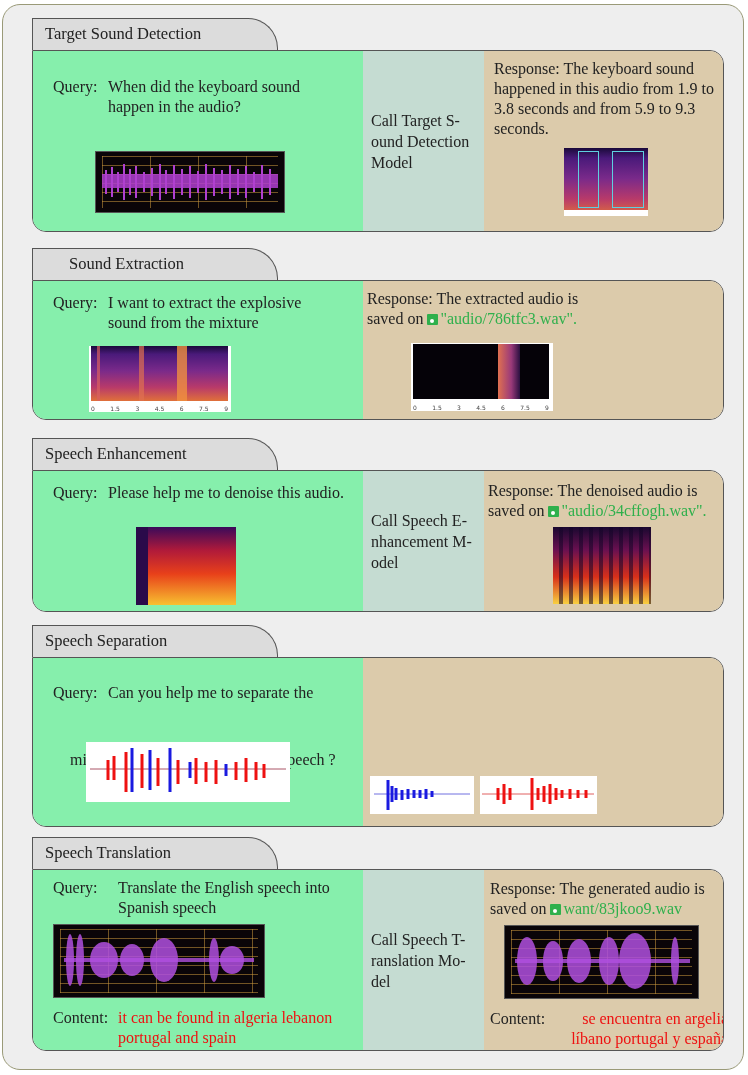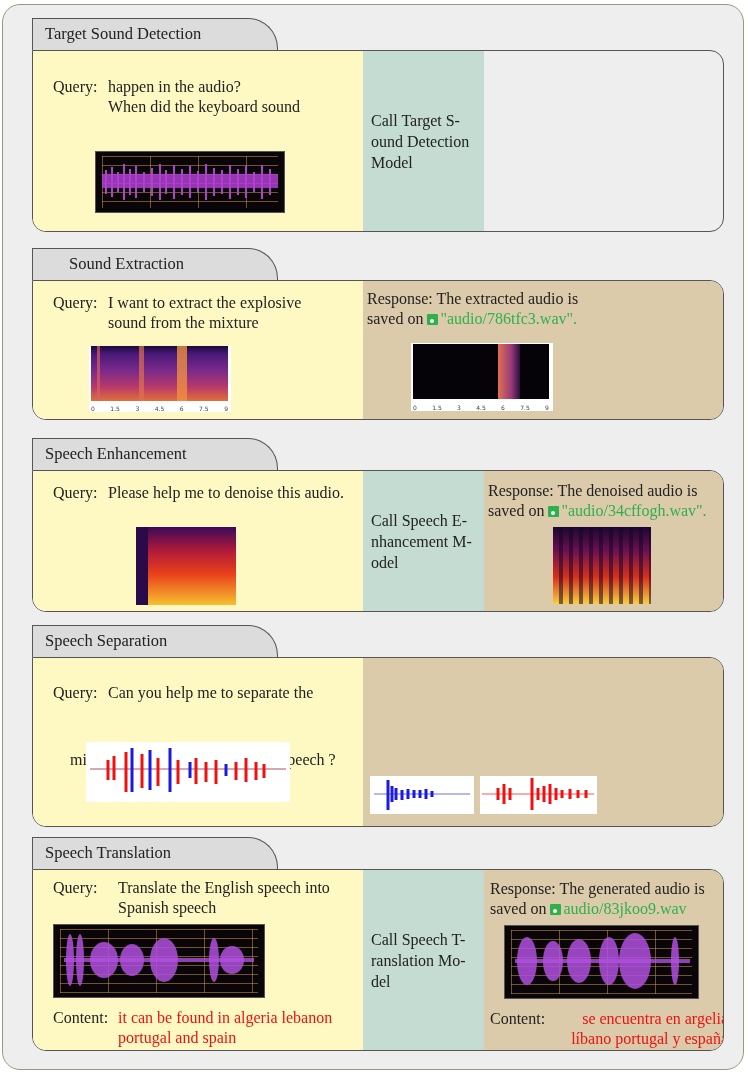--- a/index.html
+++ b/index.html
@@ -1,21 +1,21 @@
 <!DOCTYPE html>
 <html><head>
 <meta charset="utf-8">
 <style>
   html, body { margin:0; padding:0; background:#ffffff; }
   body { width:748px; height:1075px; position:relative; font-family:"Liberation Serif","DejaVu Serif",serif; color:#222; }
   .frame { position:absolute; left:2px; top:4px; width:742px; height:1066px; background:#eeeeee; border:1.5px solid #9a9a78; border-radius:18px; box-sizing:border-box; }
   .section { position:absolute; left:32px; width:692px; }
   .tab { position:absolute; left:0; top:0; height:32px; background:#dcdcdc; border:1px solid #555; border-bottom:none; border-top-right-radius:30px; box-sizing:border-box; font-size:16.5px; padding:5px 0 0 12px; }
   .panel { position:absolute; left:0; top:32px; width:692px; border:1px solid #555; border-radius:0 14px 14px 14px; overflow:hidden; display:flex; box-sizing:border-box; }
-  .col-q { background:#fef9c3; width:330px; position:relative; }
+  .col-q { background:#86efac; width:330px; position:relative; }
   .col-c { background:#c5dcd2; width:121px; display:flex; align-items:center; padding-left:8px; box-sizing:border-box; font-size:16px; line-height:21px; }
   .col-r { background:#dccbab; flex:1; position:relative; }
   .txt { position:absolute; font-size:16px; line-height:20px; }
   .link { color:#2fb04c; }
   .red { color:#ee1111; }
   .note { display:inline-block; width:11px; height:11px; background:#2fb04c; border-radius:1px; margin-right:2px; vertical-align:-1px; position:relative; }
   .note::after { content:""; position:absolute; left:3px; top:5px; width:4px; height:4px; background:#fff; border-radius:50%; }
   .img { position:absolute; overflow:hidden; }
   .wave-dark { background:#0a0508; border:1px solid #555; }
   .grid-lines { position:absolute; inset:4px 6px; background-image:
@@ -30,36 +30,44 @@
 <body>
 
 <div class="frame"></div>
 
 <div class="section" style="top:18px;">
   <div class="tab" style="width:246px;"><span>Target Sound Detection</span></div>
   <div class="panel" style="height:182px;">
     <div class="col-q">
       <div class="txt" style="left:20px;top:26px;width:110px;">Query:</div>
       <div class="txt" style="left:75px;top:26px;width:230px;">
+        <span style="display:block;">When did the keyboard sound</span>
         <span style="display:block;padding-left:0;">happen in the audio?</span>
-        <span style="display:block;">When did the keyboard sound</span>
       </div>
       <div class="img wave-dark" style="left:62px;top:100px;width:188px;height:60px;">
         <div class="grid-lines"></div>
         <svg width="188" height="60" style="position:absolute;left:0;top:0;">
             <g fill="#b040d0">
           <rect x="6" y="22" width="176" height="14" opacity="0.85"></rect>
           <path d="M10 18 v24 M16 15 v30 M22 20 v20 M28 12 v36 M34 17 v26 M40 14 v32 M48 20 v20 M56 16 v28 M64 12 v36 M70 18 v24 M78 13 v34 M86 17 v26 M94 14 v32 M102 19 v22 M110 12 v36 M118 16 v28 M126 18 v24 M134 13 v34 M142 17 v26 M150 14 v32 M158 20 v20 M166 13 v34 M174 17 v26" stroke="#b040d0" stroke-width="2"></path>
         </g>
           </svg>
       </div>
     </div>
     <div class="col-c">
         <span style="width:112px;">Call Target S-ound Detection Model</span>
       </div>
+    <div class="col-r">
+      <div class="txt" style="left:10px;top:8px;width:230px;">Response: The keyboard sound happened in this audio from 1.9 to 3.8 seconds and from 5.9 to 9.3 seconds.</div>
+      <div class="img spec" style="left:80px;top:97px;width:84px;height:68px;">
+        <div style="position:absolute;left:14px;top:3px;width:19px;height:55px;border:1px solid #5fd0e0;"></div>
+        <div style="position:absolute;left:48px;top:3px;width:30px;height:55px;border:1px solid #5fd0e0;"></div>
+        <div style="position:absolute;left:0;bottom:0;width:100%;height:6px;background:#fff;"></div>
+      </div>
+    </div>
   </div>
 </div>
 
 <div class="section" style="top:248px;">
   <div class="tab" style="width:246px;padding-left:36px;"><span>Sound Extraction</span></div>
   <div class="panel" style="height:140px;">
     <div class="col-q">
       <div class="txt" style="left:20px;top:12px;">Query:</div>
       <div class="txt" style="left:75px;top:12px;width:240px;">
         <span style="display:block;">I want to extract the explosive</span>
@@ -189,21 +197,21 @@
       </div>
       <div class="txt" style="left:20px;top:138px;">Content:</div>
       <div class="txt red" style="left:85px;top:138px;width:240px;">it can be found in algeria lebanon portugal and spain</div>
     </div>
     <div class="col-c">
         <span style="width:112px;">Call Speech T-ranslation Mo-del</span>
       </div>
     <div class="col-r">
       <div class="txt" style="left:6px;top:9px;width:240px;">
         <span>Response: The generated audio is saved on</span>
-        <span class="note"></span><span class="link">audio/83jkoo9.wav</span>
+        <span class="note"></span><span class="link">want/83jkoo9.wav</span>
       </div>
       <div class="img wave-dark" style="left:20px;top:55px;width:193px;height:72px;">
         <div class="grid-lines"></div>
         <svg width="193" height="72" style="position:absolute;left:0;top:0;">
           <rect x="10" y="33" width="175" height="4" fill="#b050e0" opacity=".8"></rect>
           <g fill="#b050e0" opacity=".85">
             <ellipse cx="22" cy="35" rx="10" ry="24"></ellipse>
               <ellipse cx="48" cy="35" rx="10" ry="20"></ellipse>
             <ellipse cx="74" cy="35" rx="12" ry="22"></ellipse>
               <ellipse cx="104" cy="35" rx="10" ry="24"></ellipse>

